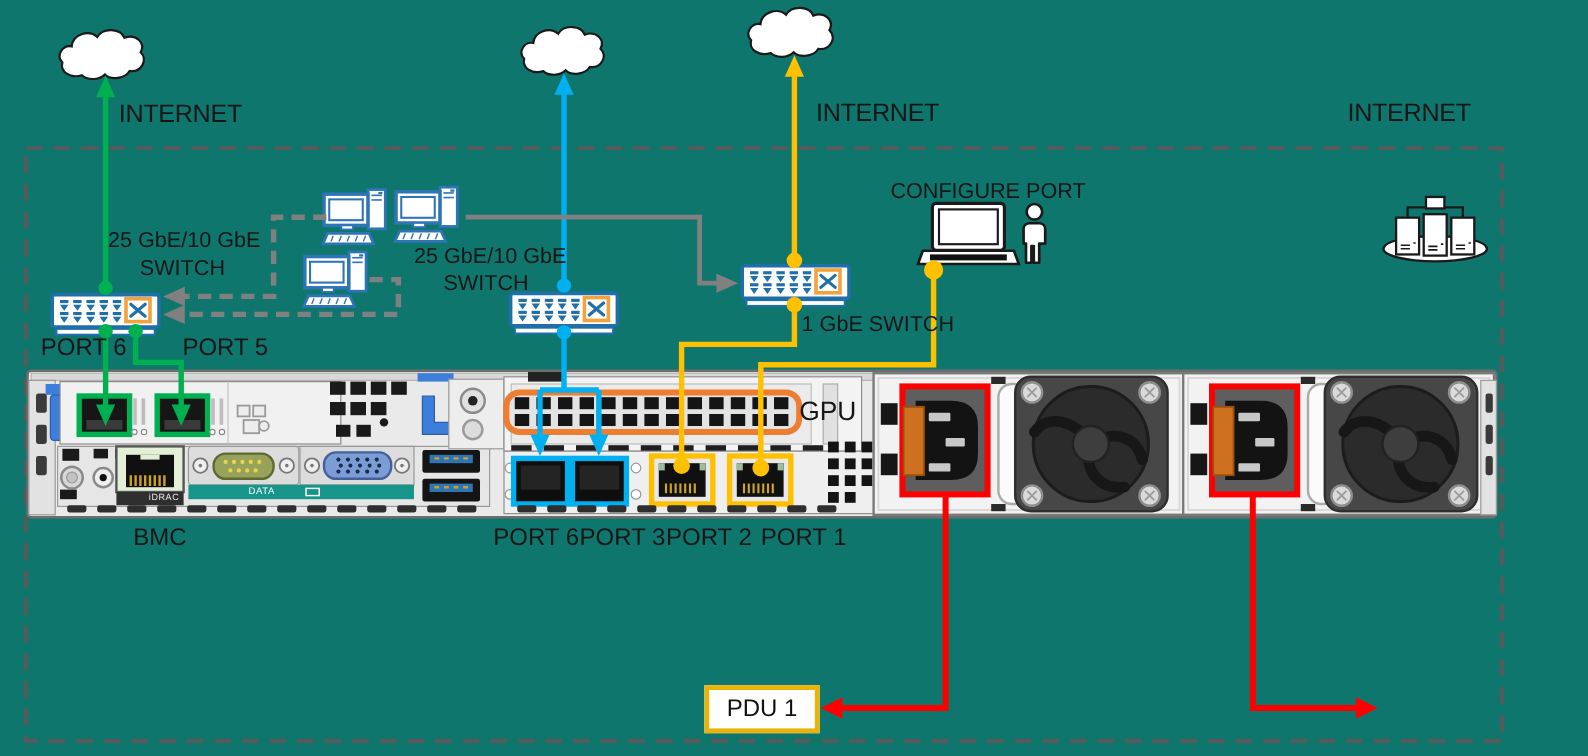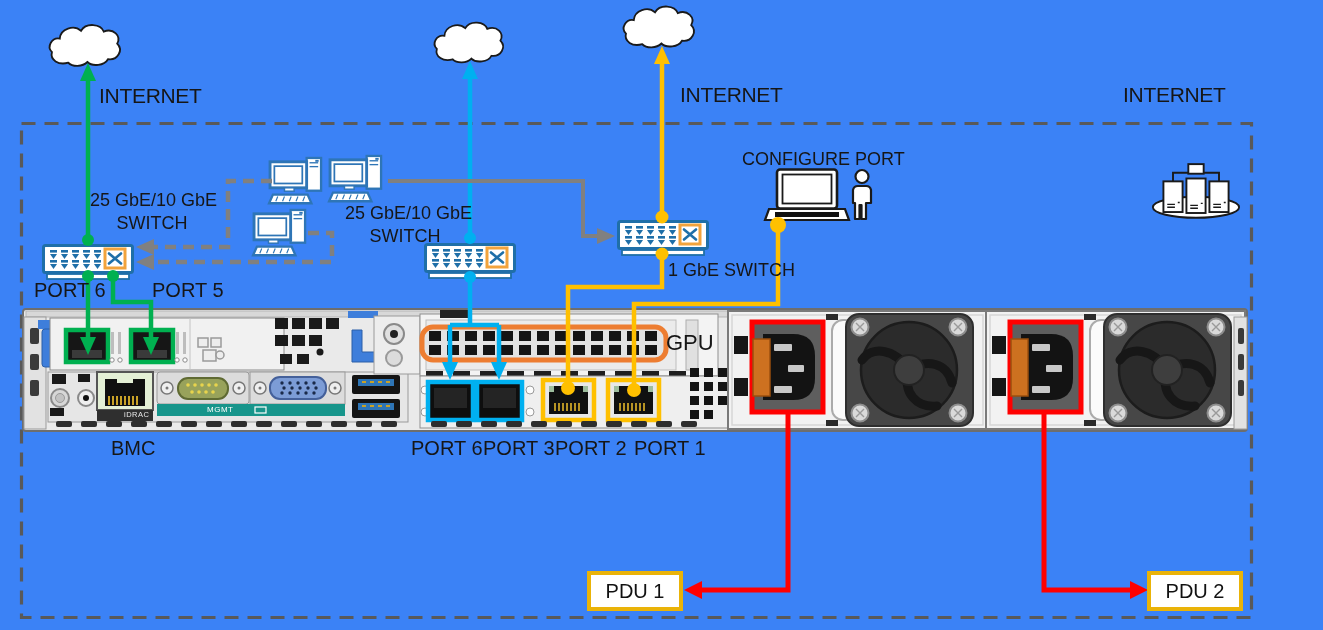--- a/index.html
+++ b/index.html
@@ -1,16 +1,16 @@
 <!DOCTYPE html>
 <html><head>
 <meta charset="utf-8">
 <style>
   html,body{margin:0;padding:0;background:#fff;}
-  #canvas{position:relative;width:1323px;height:630px;background:#3b82f6;overflow:hidden;
+  #canvas{position:relative;width:1323px;height:630px;background:#0f766e;overflow:hidden;
           font-family:"Liberation Sans","DejaVu Sans",sans-serif;color:#111;}
   .abs{position:absolute;}
   svg{display:block;overflow:visible;}
   .lbl{position:absolute;white-space:nowrap;color:#161616;z-index:40;line-height:1.05;}
   .lbl-big{font-size:21px;letter-spacing:-0.3px;}
   .lbl-xl{font-size:23px;letter-spacing:-0.3px;}
   .lbl-med{font-size:20px;margin-left:13px;}
   .lbl-sm{font-size:18px;}
   .lbl-center{text-align:center;}
   .pdu-box{position:absolute;width:88px;height:32px;background:#fff;border:4px solid #eab308;
@@ -476,22 +476,19 @@
   <div class="lbl lbl-med" style="left:21px;top:280px">PORT 6</div>
   <div class="lbl lbl-med" style="left:139px;top:280px">PORT 5</div>
   <div class="lbl lbl-med" style="left:398px;top:438px">PORT 6</div>
   <div class="lbl lbl-med" style="left:470px;top:438px">PORT 3</div>
   <div class="lbl lbl-med" style="left:542px;top:438px">PORT 2</div>
   <div class="lbl lbl-med" style="left:621px;top:438px">PORT 1</div>
   <div class="lbl lbl-med" style="left:98px;top:438px">BMC</div>
   <div class="lbl" style="left:666px;top:331px;font-size:22px">GPU</div>
 
   <div class="tiny-lbl" style="left:124px;top:410px">iDRAC</div>
-  <div class="tiny-lbl" style="left:207px;top:405px;color:#fff;font-size:8px">MGMT</div>
+  <div class="tiny-lbl" style="left:207px;top:405px;color:#fff;font-size:8px">DATA</div>
 
   <div class="pdu-box" style="left:587px;top:571px">
       <span>PDU 1</span>
     </div>
-  <div class="pdu-box" style="left:1147px;top:571px">
-      <span>PDU 2</span>
-    </div>
 
 </div>
 
 </body></html>

